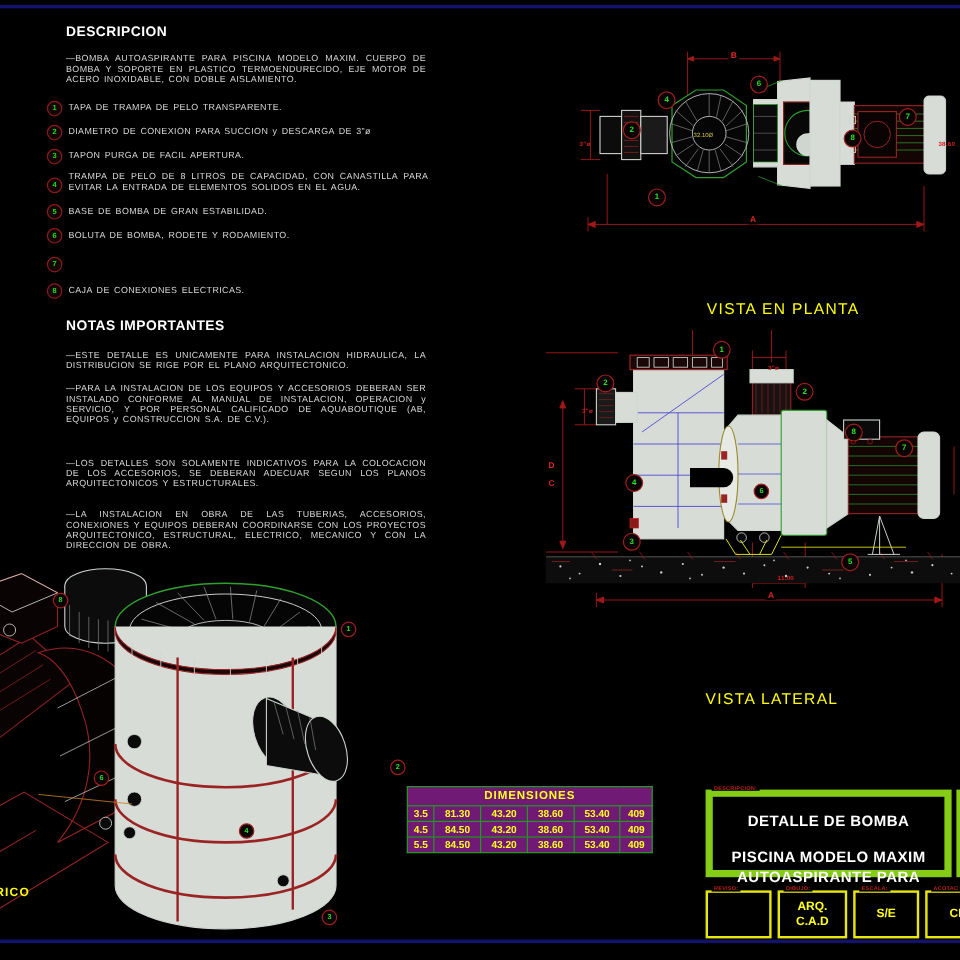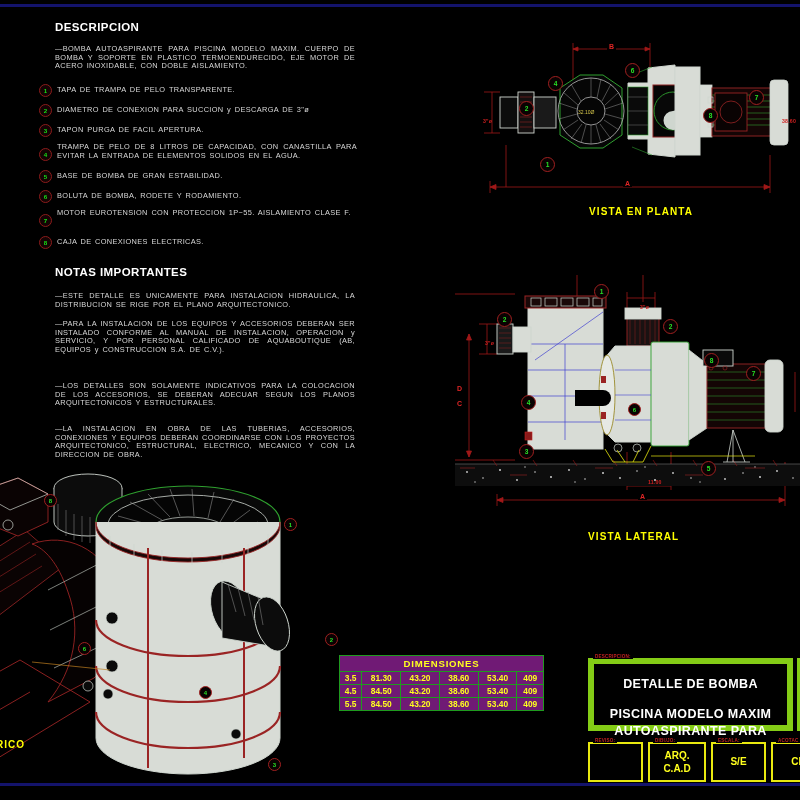--- a/index.html
+++ b/index.html
@@ -21,21 +21,21 @@
           color:#16e016;font-size:6.2px;font-weight:bold;
           display:flex;align-items:center;justify-content:center;}
 
   
   .callout{position:absolute;width:13px;height:13px;border-radius:50%;
            border:1px solid #a02020;background:#0a0202;
            color:#26e026;font-size:6.6px;font-weight:bold;
            display:flex;align-items:center;justify-content:center;}
   .callout.sm{width:11px;height:11px;font-size:6px;}
 
-  .viewlabel{position:absolute;color:#ffff00;font-weight:bold;font-size:10px;letter-spacing:1.1px;}
+  .viewlabel{position:absolute;color:#ffff00;font-weight:normal;font-size:13px;letter-spacing:1.1px;margin-top:44px;}
   .dimtxt{position:absolute;color:#d02020;font-size:5.2px;font-weight:bold;letter-spacing:.2px;}
   .dlabel{position:absolute;color:#e02525;font-size:7px;font-weight:bold;background:#000;padding:0 2px;}
 
   
   .cad{position:absolute;}
   svg{display:block;overflow:visible;}
 
   
   #dimtable{position:absolute;border:1px solid #1f9b1f;border-collapse:collapse;background:#701a75;}
   #dimtable td,#dimtable th{border:1px solid #1f9b1f;color:#ffff1e;font-size:8.4px;
@@ -79,21 +79,20 @@
   <div class="bullet" style="left:39px;top:148px;">4</div>
   <div class="para" style="left:57px;top:143px;width:300px;">TRAMPA DE PELO DE 8 LITROS DE CAPACIDAD, CON CANASTILLA PARA EVITAR LA ENTRADA DE ELEMENTOS SOLIDOS EN EL AGUA.</div>
 
   <div class="bullet" style="left:39px;top:170px;">5</div>
   <div class="para" style="left:57px;top:172px;width:300px;">BASE DE BOMBA DE GRAN ESTABILIDAD.</div>
 
   <div class="bullet" style="left:39px;top:190px;">6</div>
   <div class="para" style="left:57px;top:192px;width:300px;">BOLUTA DE BOMBA, RODETE Y RODAMIENTO.</div>
 
   <div class="bullet" style="left:39px;top:214px;">7</div>
-  <div class="para" style="left:57px;top:209px;width:300px;">MOTOR EUROTENSION CON PROTECCION 1P−55. AISLAMIENTO CLASE F.</div>
 
   <div class="bullet" style="left:39px;top:236px;">8</div>
   <div class="para" style="left:57px;top:238px;width:300px;">CAJA DE CONEXIONES ELECTRICAS.</div>
 
   <div class="heading" style="left:55px;top:266px;">NOTAS IMPORTANTES</div>
 
   <div class="para" style="left:55px;top:292px;width:300px;">—ESTE DETALLE ES UNICAMENTE PARA INSTALACION HIDRAULICA, LA DISTRIBUCION SE RIGE POR EL PLANO ARQUITECTONICO.</div>
   <div class="para" style="left:55px;top:320px;width:300px;">—PARA LA INSTALACION DE LOS EQUIPOS Y ACCESORIOS DEBERAN SER INSTALADO CONFORME AL MANUAL DE INSTALACION, OPERACION y SERVICIO, Y POR PERSONAL CALIFICADO DE AQUABOUTIQUE (AB, EQUIPOS y CONSTRUCCION S.A. DE C.V.).</div>
   <div class="para" style="left:55px;top:382px;width:300px;">—LOS DETALLES SON SOLAMENTE INDICATIVOS PARA LA COLOCACION DE LOS ACCESORIOS, SE DEBERAN ADECUAR SEGUN LOS PLANOS ARQUITECTONICOS Y ESTRUCTURALES.</div>
   <div class="para" style="left:55px;top:425px;width:300px;">—LA INSTALACION EN OBRA DE LAS TUBERIAS, ACCESORIOS, CONEXIONES Y EQUIPOS DEBERAN COORDINARSE CON LOS PROYECTOS ARQUITECTONICO, ESTRUCTURAL, ELECTRICO, MECANICO Y CON LA DIRECCION DE OBRA.</div>

